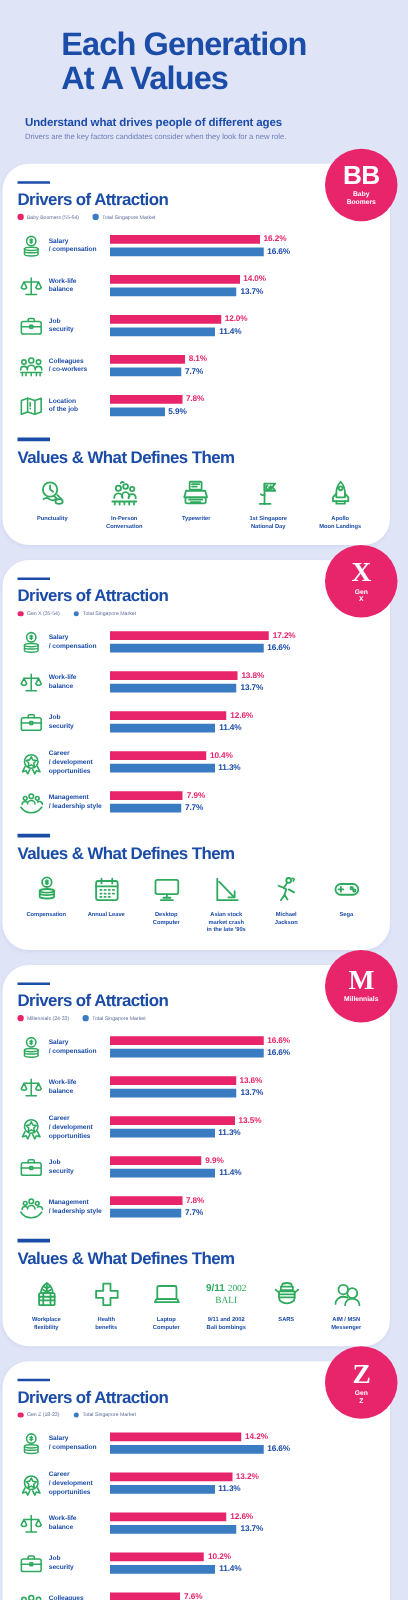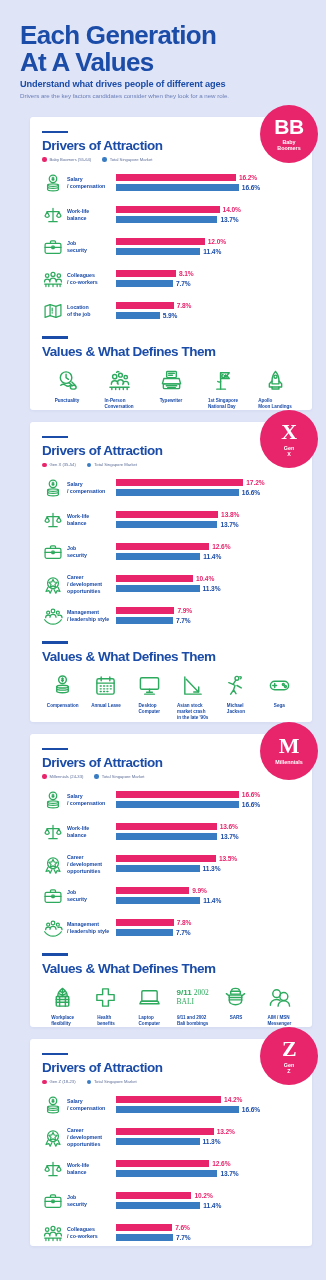--- a/index.html
+++ b/index.html
@@ -17,42 +17,43 @@
   }
 
   
   .header { padding: 22px 20px 6px 20px; }
   .header h1 {
     font-size: 26px;
     line-height: 1.05;
     font-weight: 700;
     color: #1b4ca8;
     letter-spacing: -0.7px;
+    margin-left: 29px;
   }
   .header .sub {
-    margin-top: 2px;
+    margin-top: 16px;
     font-size: 9.2px;
     font-weight: 700;
     color: #1b4ca8;
     letter-spacing: -0.1px;
   }
   .header .subsub {
     margin-top: 3px;
     font-size: 6.2px;
     color: #6b7fb8;
     letter-spacing: -0.05px;
   }
 
   
   .gen-card {
     position: relative;
-    margin: 12px 14px 0 30px;
+    margin: 12px 14px 0 2px;
     background: #ffffff;
-    border-radius: 3px;
-    padding: 14px 12px 0 12px;
+    border-radius: 21px;
+    padding: 14px 12px 12px 12px;
     box-shadow: 0 1px 3px rgba(40,60,130,0.06);
   }
   .badge {
     position: absolute;
     top: -12px;
     right: -6px;
     width: 58px; height: 58px;
     border-radius: 50%;
     background: #e8246b;
     color: #fff;
@@ -138,20 +139,21 @@
     display: flex;
     justify-content: space-between;
     margin-top: 9px;
     gap: 2px;
   }
   .val-item {
     flex: 1 1 0;
     display: flex;
     flex-direction: column;
     align-items: center;
+    text-align: center;
   }
   .val-ic {
     height: 26px;
     display: flex; align-items: center; justify-content: center;
     color: #2eaa5e;
   }
   .val-ic svg { width: 23px; height: 23px; }
   .val-ic .txtic {
     color: #2eaa5e;
     font-weight: 700;

